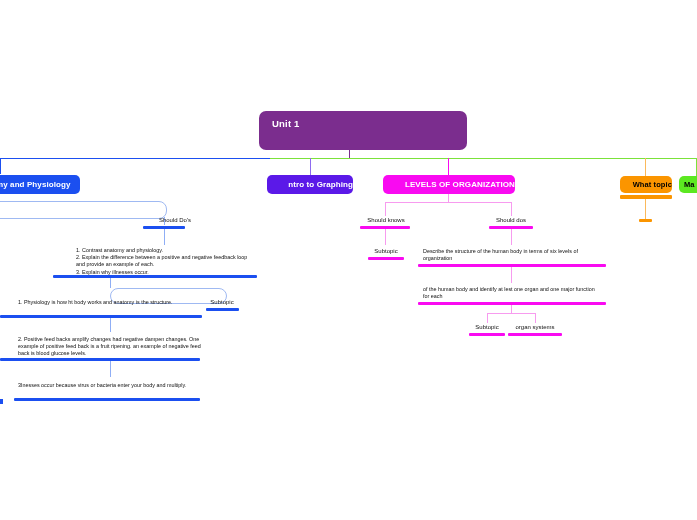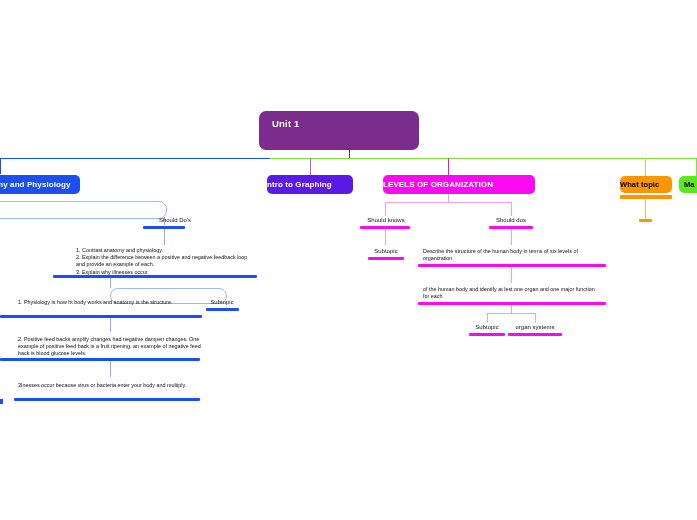--- a/index.html
+++ b/index.html
@@ -6,38 +6,38 @@
   body{
     width:697px;height:520px;background:#ffffff;overflow:hidden;
     font-family:"Liberation Sans", sans-serif;
     position:relative;
   }
   #canvas{position:absolute;left:0;top:0;width:697px;height:520px;}
   .node{position:absolute;box-sizing:border-box;}
 
   
   .root{
-    left:259px;top:111px;width:160px;height:39px;
+    left:259px;top:111px;width:208px;height:39px;
     background:#7B2D8E;border-radius:7px;
     color:#ffffff;font-weight:bold;font-size:9.5px;
     line-height:12px;padding:7px 0 0 13px;
     letter-spacing:.2px;
   }
   .root .l2{display:block;}
 
   
   .pill{
     border-radius:5px;color:#fff;font-weight:bold;
     font-size:8px;display:flex;align-items:center;
-    justify-content:flex-start;letter-spacing:.1px;
+    justify-content:flex-end;letter-spacing:.1px;
     white-space:nowrap;overflow:hidden;
   }
   .pill-blue{left:-8px;top:175px;width:88px;height:19px;background:#1B4FF0;justify-content:flex-start;padding-left:4px;}
   .pill-violet{left:267px;top:175px;width:86px;height:19px;background:#5B19E8;}
-  .pill-magenta{left:383px;top:175px;width:152px;height:19px;background:#F90AF1;}
+  .pill-magenta{left:383px;top:175px;width:132px;height:19px;background:#F90AF1;}
   .pill-orange{left:620px;top:176px;width:52px;height:17px;background:#FB9500;color:#000;font-size:7.5px;}
   .pill-green{left:679px;top:176px;width:40px;height:17px;background:#5CE821;color:#000;font-size:7.5px;justify-content:flex-start;padding-left:5px;}
 
   
   .lbl{font-size:6px;color:#111;line-height:7.4px;white-space:nowrap;}
   .bar{position:absolute;height:3px;border-radius:1px;}
   .bar-blue{background:#1B4FF0;}
   .bar-magenta{background:#F90AF1;}
   .bar-orange{background:#FB9500;}
 

